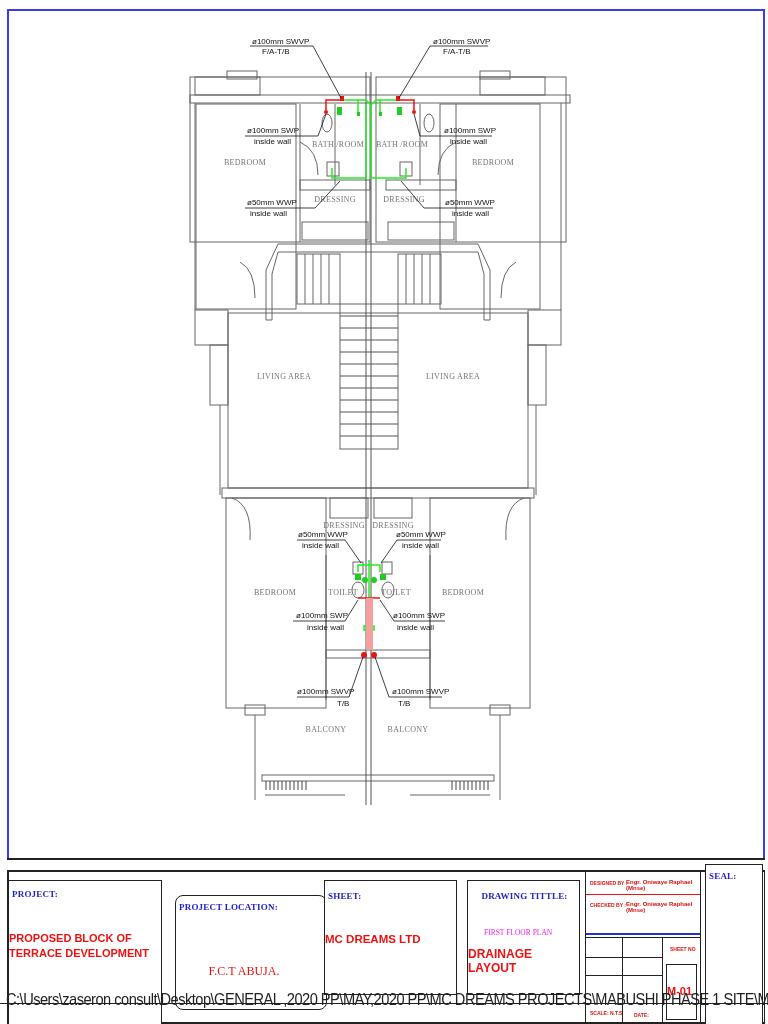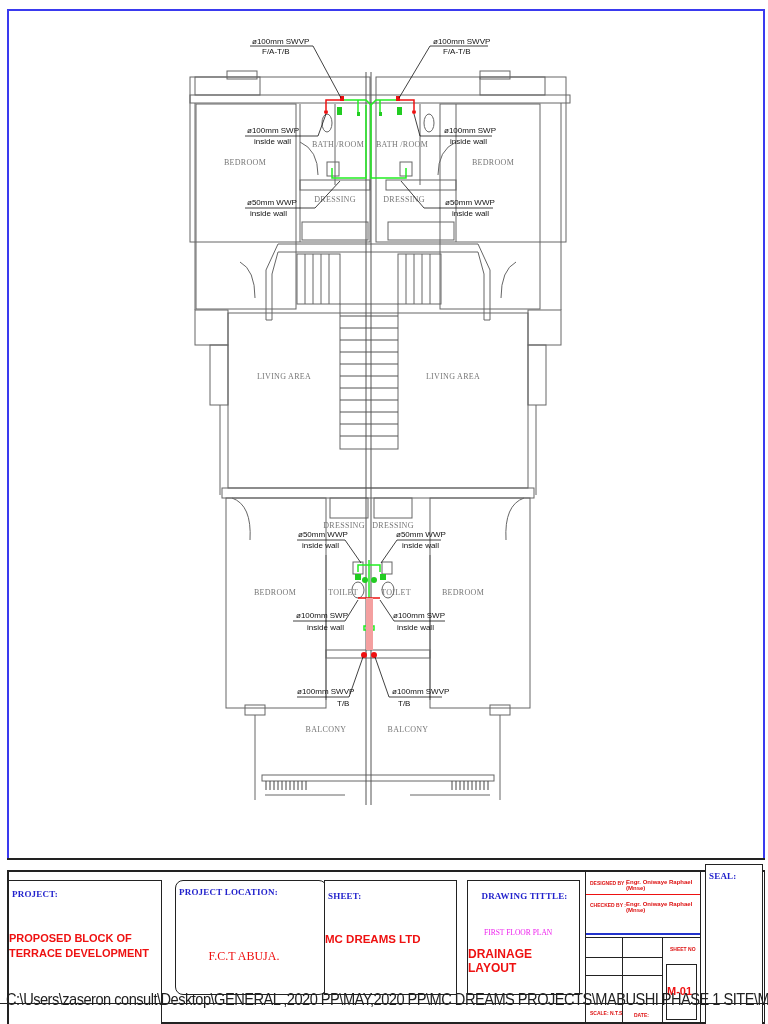--- a/index.html
+++ b/index.html
@@ -244,21 +244,21 @@
   <div class="tb-line" style="top:12px;"></div>
   <div class="tb-line" style="top:164px;"></div>
   <div style="position:absolute;left:0;top:12px;width:1.5px;height:152px;background:#222;"></div>
   <div style="position:absolute;right:0;top:12px;width:1.5px;height:152px;background:#222;"></div>
 
   <div class="box" style="left:1px;top:22px;width:154px;height:149px;">
     <div class="lbl" style="left:3px;top:8px;">PROJECT:</div>
     <div class="val-red" style="left:0;top:50px;width:154px;font-size:11px;line-height:15px;">PROPOSED BLOCK OF TERRACE DEVELOPMENT</div>
   </div>
 
-  <div class="box" style="left:168px;top:22px;width:152px;height:115px;border-radius:8px;">
+  <div class="box" style="left:168px;top:37px;width:152px;height:115px;border-radius:8px;">
     <div class="lbl" style="left:3px;top:6px;">PROJECT    LOCATION:</div>
     <div class="val-serif-red" style="left:0;top:68px;width:136px;font-size:12px;">F.C.T ABUJA.</div>
   </div>
 
   <div class="box" style="left:317px;top:22px;width:133px;height:115px;">
     <div class="lbl" style="left:3px;top:10px;">SHEET:</div>
     <div class="val-red" style="left:0;top:52px;width:133px;font-size:11.5px;">MC DREAMS LTD</div>
   </div>
 
   <div class="box" style="left:460px;top:22px;width:113px;height:115px;">

